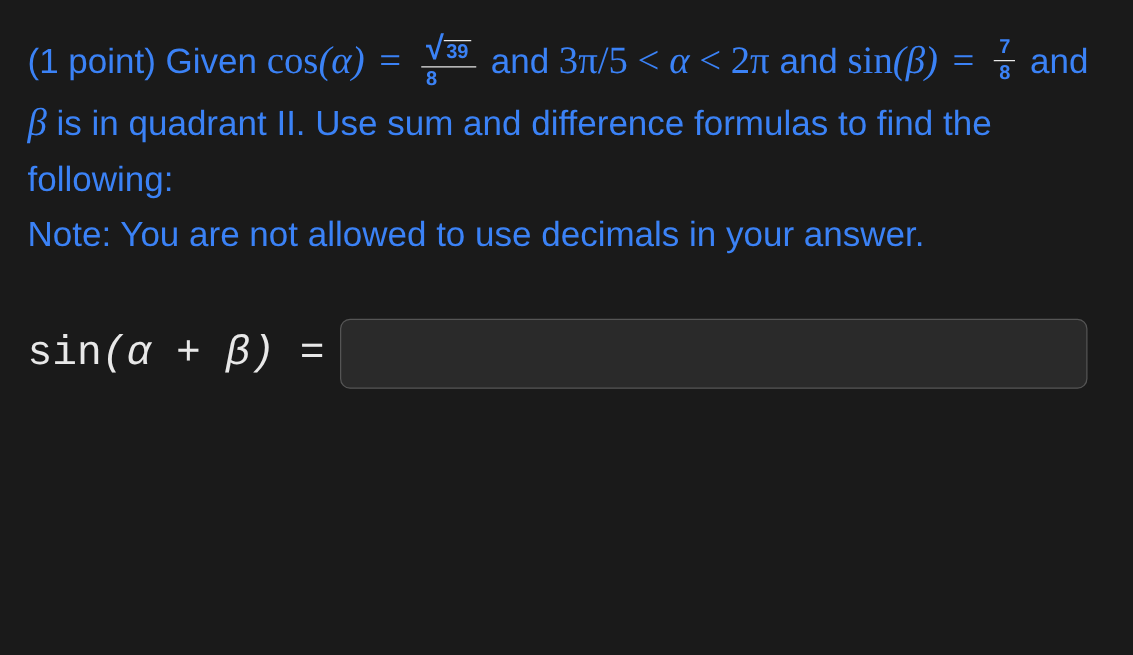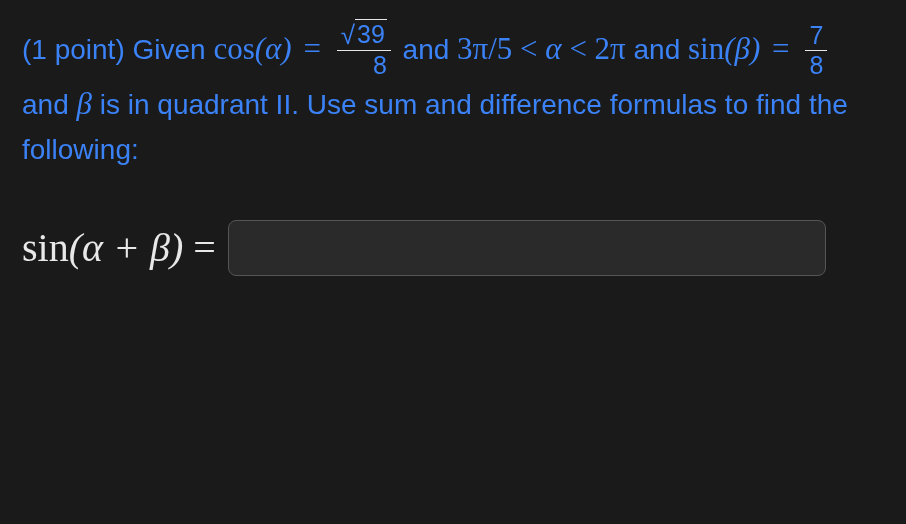--- a/index.html
+++ b/index.html
@@ -24,27 +24,28 @@
     .math {
       font-family: 'Times New Roman', serif;
       font-size: 31px;
     }
     .math-italic {
       font-style: italic;
     }
     .fraction {
       display: inline-flex;
       flex-direction: column;
-      text-align: right;
+      text-align: left;
       vertical-align: middle;
-      font-size: 25px;
+      font-size: 16px;
       line-height: 1;
       margin: 0 4px;
       position: relative;
       top: -2px;
+      font-weight: bold;
     }
     .fraction .num {
       padding: 0 4px 2px 4px;
       border-bottom: 1.5px solid #e8e8e8;
     }
     .fraction .den {
       padding: 2px 4px 0 4px;
     }
     .sqrt {
       position: relative;
@@ -71,22 +72,22 @@
       border: 1px solid #555;
       border-radius: 8px;
       height: 56px;
       width: 598px;
       color: #e8e8e8;
       font-size: 22px;
       padding: 0 14px;
       outline: none;
     }
     .answer-label-math {
-      font-family: Liberation Serif, serif;
-      font-size: 40px;
+      font-family: Liberation Mono, monospace;
+      font-size: 33px;
     }
     .eq {
       font-family: 'Times New Roman', serif;
       font-size: 31px;
       margin: 0 4px;
     }
   </style>
 </head>
 <body>
 
@@ -99,18 +100,19 @@
   </span>
   <span> and </span>
   <span class="math"><span>3π/5</span> <span>&lt;</span> <span class="math-italic">α</span> <span>&lt;</span> <span>2π</span></span><span> and </span><span class="math">sin<span class="math-italic">(β)</span></span>
   <span class="eq">=</span>
   <span class="fraction">
     <span class="num">7</span>
     <span class="den">8</span>
   </span>
   <span> and </span><span class="math math-italic">β</span><span> is in quadrant II. Use sum and difference formulas to find the following:</span>
   <br>
+  <span>Note: You are not allowed to use decimals in your answer.</span>
 </div>
 
 <div class="answer-row">
   <span class="answer-label-math"><span>sin</span><span class="math-italic"><span>(</span><span>α</span><span> + </span><span>β</span><span>)</span></span><span> = </span></span>
   <input type="text" class="answer-input" value="" style="">
 </div>
 
 </body></html>

